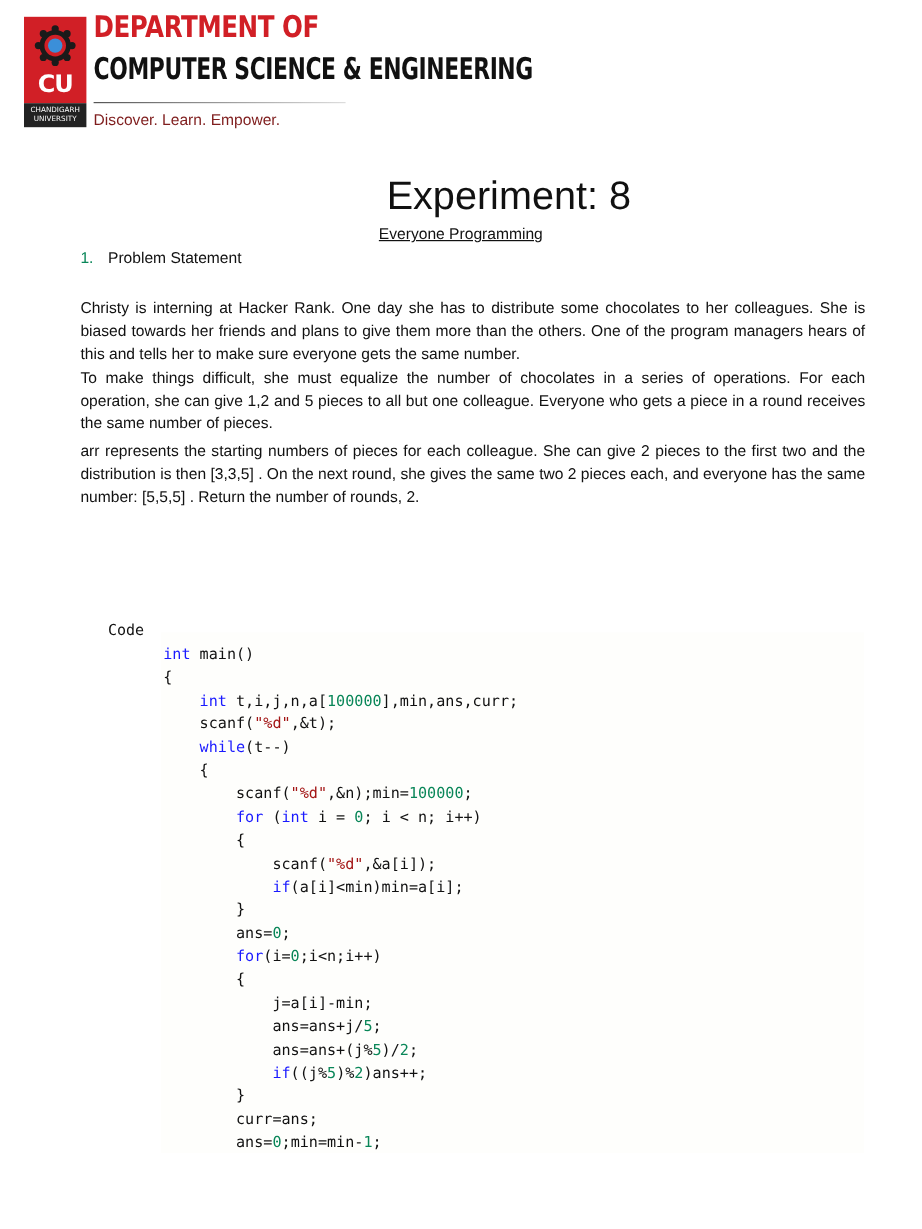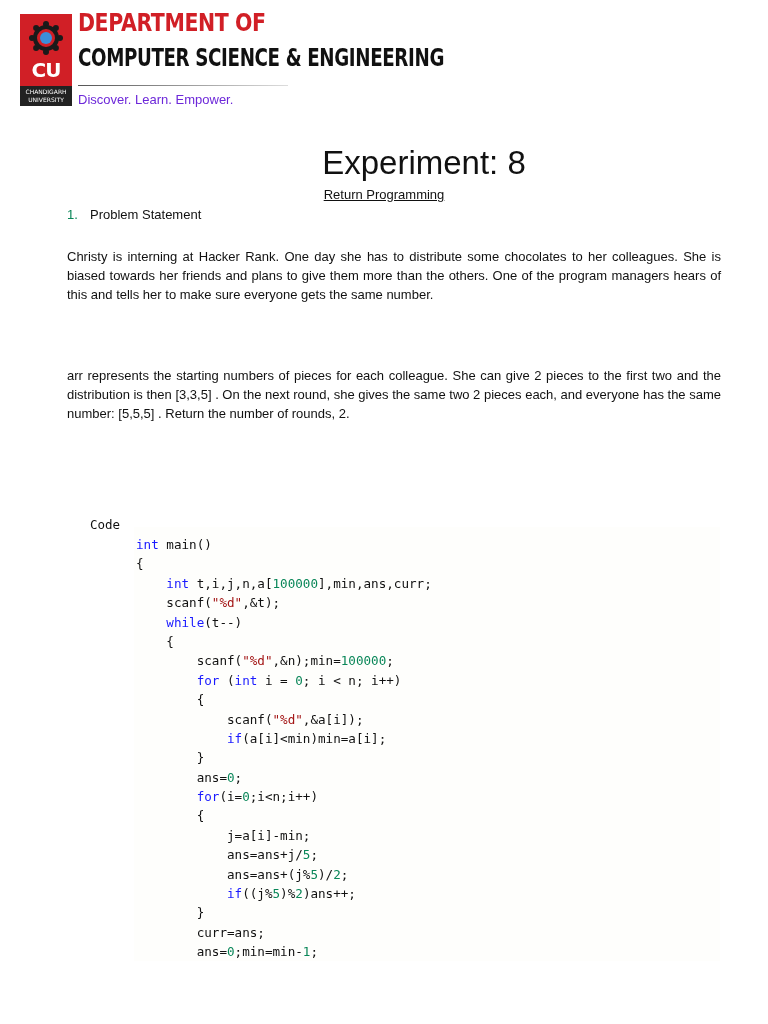--- a/index.html
+++ b/index.html
@@ -7,21 +7,21 @@
 
   
   .logo { position: absolute; left: 20px; top: 14px; width: 52px; height: 92px; }
   .logo-red { position: absolute; left: 0; top: 0; width: 52px; height: 72px; background: #d11f26; }
   .logo-emblem { position: absolute; left: 8px; top: 6px; width: 36px; height: 36px; }
   .logo-cu { position: absolute; left: 0; top: 44px; width: 52px; text-align: center; color: #fff; font-family: "DejaVu Sans", sans-serif; font-weight: bold; font-size: 20px; letter-spacing: -1px; line-height: 24px; }
   .logo-black { position: absolute; left: 0; top: 72px; width: 52px; height: 20px; background: #222; color: #fff; font-family: "DejaVu Sans", sans-serif; font-size: 6px; line-height: 8px; text-align: center; padding-top: 2px; box-sizing: border-box; }
   .dept-line1 { position: absolute; left: 78px; top: 8px; color: #d11f26; font-family: "DejaVu Sans", sans-serif; font-weight: bold; font-size: 25px; letter-spacing: -0.5px; transform: scaleX(0.82); transform-origin: left top; white-space: nowrap; }
   .dept-line2 { position: absolute; left: 78px; top: 43px; color: #111; font-family: "DejaVu Sans", sans-serif; font-weight: bold; font-size: 25px; letter-spacing: -0.5px; transform: scaleX(0.73); transform-origin: left top; white-space: nowrap; }
   .header-rule { position: absolute; left: 78px; top: 85px; width: 210px; height: 1px; background: linear-gradient(to right, #555, #ddd); }
-  .tagline { position: absolute; left: 78px; top: 92px; color: #6d28d9; font-family: "Liberation Sans", sans-serif; font-size: 13px; white-space: nowrap; }
+  .tagline { position: absolute; left: 78px; top: 92px; color: #7f1d1d; font-family: "Liberation Sans", sans-serif; font-size: 13px; white-space: nowrap; }
 
   
   .exp-title { position: absolute; left: 0; width: 768px; top: 144px; text-align: center; font-family: "Liberation Sans", sans-serif; font-size: 33px; color: #111; padding-left: 40px; }
   .exp-sub { position: absolute; left: 0; width: 768px; top: 187px; text-align: center; font-size: 13px; text-decoration: underline; color: #111; }
 
   .section-heading { position: absolute; left: 67px; top: 207px; font-size: 13px; color: #111; }
   .section-heading .num { display: inline-block; width: 23px; }
 
   .para { position: absolute; left: 67px; width: 654px; font-size: 13px; line-height: 19.2px; text-align: justify; color: #111; }
   .para p { margin: 0; }
@@ -61,28 +61,29 @@
     <div>CHANDIGARH</div>
     <div>UNIVERSITY</div>
   </div>
 </div>
 <div class="dept-line1">DEPARTMENT OF</div>
 <div class="dept-line2">COMPUTER SCIENCE &amp; ENGINEERING</div>
 <div class="header-rule"></div>
 <div class="tagline">Discover. Learn. Empower.</div>
 
 <div class="exp-title">Experiment: 8</div>
-<div class="exp-sub">Return Programming</div>
+<div class="exp-sub">Everyone Programming</div>
 
 <div class="section-heading">
   <span class="num">1.</span><span>Problem Statement</span>
 </div>
 
 <div class="para p1">
   <p>Christy is interning at Hacker Rank. One day she has to distribute some chocolates to her colleagues. She is biased towards her friends and plans to give them more than the others. One of the program managers hears of this and tells her to make sure everyone gets the same number.</p>
+  <p>To make things difficult, she must equalize the number of chocolates in a series of operations. For each operation, she can give 1,2 and 5 pieces to all but one colleague. Everyone who gets a piece in a round receives the same number of pieces.</p>
 </div>
 <div class="para p2">
   <p>arr represents the starting numbers of pieces for each colleague. She can give 2 pieces to the first two and the distribution is then [3,3,5] . On the next round, she gives the same two 2 pieces each, and everyone has the same number: [5,5,5] . Return the number of rounds, 2.</p>
 </div>
 
 <div class="code-label">Code</div>
 <div class="code-box"></div>
 <div class="code" id="code-block"><span class="line"><span class="kw">int</span><span> main()</span></span><span class="line"><span>{</span></span><span class="line">    <span class="kw">int</span><span> t,i,j,n,a[</span><span class="num">100000</span><span>],min,ans,curr;</span></span><span class="line">    <span>scanf(</span><span class="str">"%d"</span><span>,&amp;t);</span></span><span class="line">    <span class="kw">while</span><span>(t--)</span></span><span class="line">    <span>{</span></span><span class="line">        <span>scanf(</span><span class="str">"%d"</span><span>,&amp;n);min=</span><span class="num">100000</span><span>;</span></span><span class="line">        <span class="kw">for</span><span> (</span><span class="kw">int</span><span> i = </span><span class="num">0</span><span>; i &lt; n; i++)</span></span><span class="line">        <span>{</span></span><span class="line">            <span>scanf(</span><span class="str">"%d"</span><span>,&amp;a[i]);</span></span><span class="line">            <span class="kw">if</span><span>(a[i]&lt;min)min=a[i];</span></span><span class="line">        <span>}</span></span><span class="line">        <span>ans=</span><span class="num">0</span><span>;</span></span><span class="line">        <span class="kw">for</span><span>(i=</span><span class="num">0</span><span>;i&lt;n;i++)</span></span><span class="line">        <span>{</span></span><span class="line">            <span>j=a[i]-min;</span></span><span class="line">            <span>ans=ans+j/</span><span class="num">5</span><span>;</span></span><span class="line">            <span>ans=ans+(j%</span><span class="num">5</span><span>)/</span><span class="num">2</span><span>;</span></span><span class="line">            <span class="kw">if</span><span>((j%</span><span class="num">5</span><span>)%</span><span class="num">2</span><span>)ans++;</span></span><span class="line">        <span>}</span></span><span class="line">        <span>curr=ans;</span></span><span class="line">        <span>ans=</span><span class="num">0</span><span>;min=min-</span><span class="num">1</span><span>;</span></span></div>
 
 </body></html>

